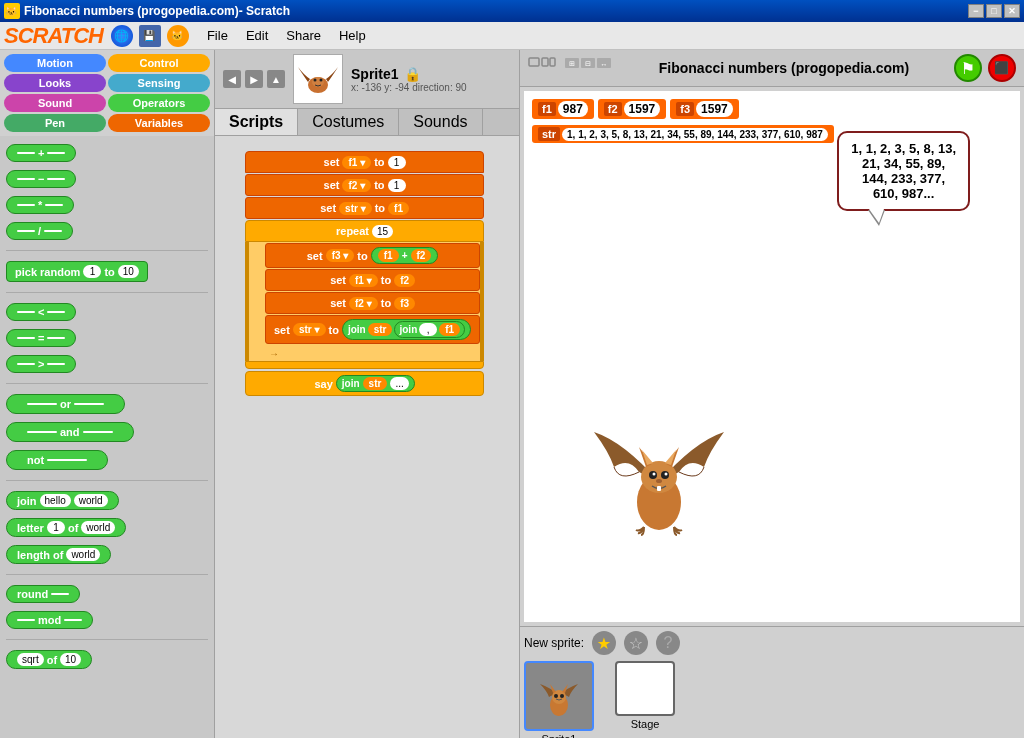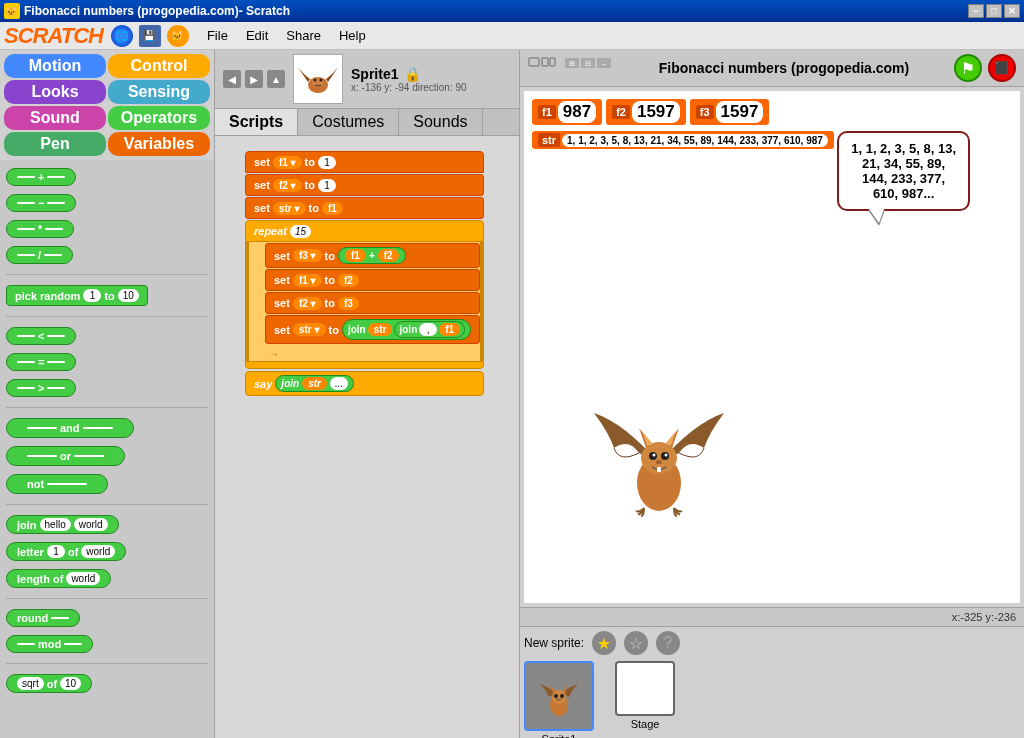--- a/index.html
+++ b/index.html
@@ -55,21 +55,21 @@
       display: grid;
       grid-template-columns: 1fr 1fr;
       gap: 2px;
       padding: 4px;
       background: #d0d0d0;
     }
     .cat-btn {
       padding: 3px 6px;
       border-radius: 10px;
       border: none;
-      font-size: 16px;
+      font-size: 11px;
       font-weight: bold;
       cursor: pointer;
       text-align: center;
     }
     .cat-motion { background: #4488ff; color: white; }
     .cat-control { background: #ffaa00; color: white; }
     .cat-looks { background: #8844cc; color: white; }
     .cat-sensing { background: #44aacc; color: white; }
     .cat-sound { background: #cc44aa; color: white; }
     .cat-operators { background: #44cc44; color: white; }
@@ -157,23 +157,24 @@
     .blk {
       display: flex;
       align-items: center;
       gap: 3px;
       padding: 3px 8px;
       font-size: 11px;
       font-weight: bold;
       color: white;
       position: relative;
       min-height: 22px;
+      justify-content: center;
     }
     .blk-orange { background: #ee6600; border: 1px solid #cc4400; border-radius: 3px; }
-    .blk-yellow { background: #ffaa00; border: 1px solid #cc8800; border-radius: 3px; font-style: italic; }
+    .blk-yellow { background: #ffaa00; border: 1px solid #cc8800; border-radius: 3px; }
     .blk-end {
       background: #ffaa00;
       border: 1px solid #cc8800;
       border-radius: 0 0 3px 3px;
       height: 8px;
       min-height: 8px;
     }
     .inp {
       background: white;
       border-radius: 8px;
@@ -235,21 +236,21 @@
       color: white;
       font-size: 11px;
       font-weight: bold;
       padding: 2px 6px;
       border-radius: 3px;
       display: flex;
       align-items: center;
       gap: 2px;
     }
     .var-label { background: #cc4400; padding: 1px 4px; border-radius: 2px; }
-    .var-value { background: white; color: black; padding: 1px 5px; border-radius: 8px; font-size: 17px; }
+    .var-value { background: white; color: black; padding: 1px 5px; border-radius: 8px; font-size: 12px; }
 
     
     .speech-bubble {
       position: absolute;
       top: 40px;
       right: 50px;
       background: white;
       border: 2px solid #7f1d1d;
       border-radius: 10px;
       padding: 8px 12px;
@@ -464,28 +465,28 @@
           <span>&gt;</span>
           <span class="inp"></span>
         </div>
       </div>
 
       <div class="blocks-divider"></div>
 
       <div class="block-row">
         <div class="block-green-oval" style="padding: 3px 20px;">
           <span class="inp" style="width:30px;"></span>
-          <span>and</span>
+          <span>or</span>
           <span class="inp" style="width:30px;"></span>
         </div>
       </div>
       <div class="block-row">
         <div class="block-green-oval" style="padding: 3px 20px;">
           <span class="inp" style="width:30px;"></span>
-          <span>or</span>
+          <span>and</span>
           <span class="inp" style="width:30px;"></span>
         </div>
       </div>
       <div class="block-row">
         <div class="block-green-oval" style="padding: 3px 20px; text-align: center;">
           <span>not</span>
           <span class="inp" style="width:40px;"></span>
         </div>
       </div>
 
@@ -745,23 +746,20 @@
 
           <path d="M68 84 Q75 89 82 84" stroke="#555" stroke-width="1.5" fill="none"></path>
           <rect x="73" y="84" width="4" height="5" fill="white" rx="1"></rect>
 
           <path d="M60 125 Q55 130 52 128 M60 125 Q57 132 54 131 M60 125 Q60 133 57 133" stroke="#8b5a2b" stroke-width="2" fill="none"></path>
           <path d="M90 125 Q95 130 98 128 M90 125 Q93 132 96 131 M90 125 Q90 133 93 133" stroke="#8b5a2b" stroke-width="2" fill="none"></path>
         </svg>
       </div>
     </div>
 
-    <div id="stage-bottom">
-      <span>x:-325  y:-236</span>
-    </div>
 
     <div id="sprite-panel">
       <div id="sprite-panel-header">
         <span>New sprite:</span>
         <div class="new-sprite-btn">
           <span style="color:#ffcc00;font-size:16px;">★</span>
         </div>
         <div class="new-sprite-btn">
           <span style="color:#ccc;font-size:16px;">☆</span>
         </div>

